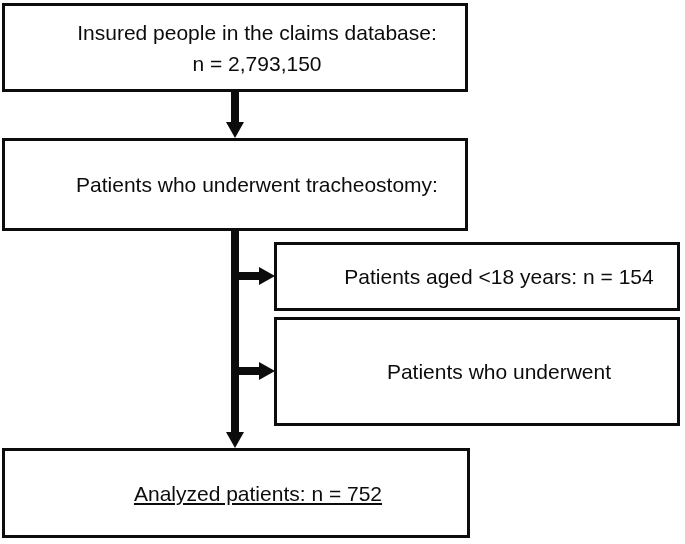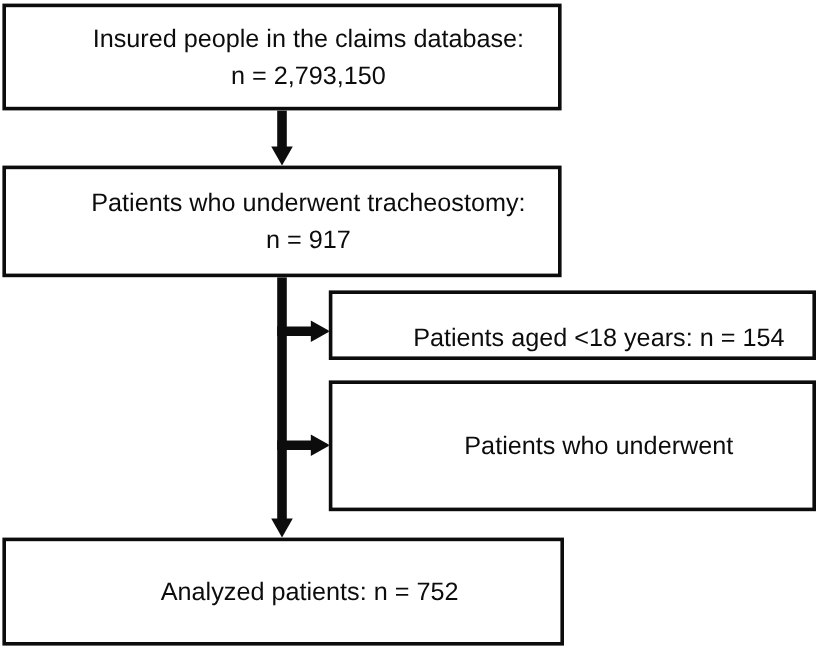--- a/index.html
+++ b/index.html
@@ -26,23 +26,23 @@
     justify-content: center;
     text-align: center;
     font-size: 21px;
     line-height: 31px;
     padding-left: 44px;
   }
   .flow-box span { display: block; white-space: nowrap; }
 
   #box-claims        { left: 2px;   top: 3px;   width: 466px; height: 89px; }
   #box-tracheostomy  { left: 2px;   top: 138px; width: 466px; height: 93px; }
-  #box-excl-age      { left: 274px; top: 242px; width: 406px; height: 58px; justify-content: flex-end; }
+  #box-excl-age      { left: 274px; top: 242px; width: 406px; height: 69px; }
   #box-excl-surgery  { left: 274px; top: 317px; width: 406px; height: 109px; }
-  #box-analyzed      { left: 2px;   top: 448px; width: 468px; height: 90px; }
+  #box-analyzed      { left: 2px;   top: 448px; width: 468px; height: 90px; text-decoration: underline; }
 
   .arrow-layer {
     position: absolute;
     left: 0; top: 0;
     width: 685px;
     height: 544px;
     pointer-events: none;
   }
   .arrow-layer line { stroke: #0c0c0c; stroke-width: 8; }
   .arrow-layer polygon { fill: #0c0c0c; }
@@ -75,21 +75,20 @@
     </g>
   </svg>
 
   <div class="flow-box" id="box-claims">
     <span>Insured people in the claims database:</span>
     <span>n = 2,793,150</span>
   </div>
 
   <div class="flow-box" id="box-tracheostomy">
     <span>Patients who underwent tracheostomy:</span>
-    <span>n = 917</span>
   </div>
 
   <div class="flow-box" id="box-excl-age">
     <span>Patients aged &lt;18 years: n = 154</span>
   </div>
 
   <div class="flow-box" id="box-excl-surgery">
     <span>Patients who underwent</span>
   </div>
 

